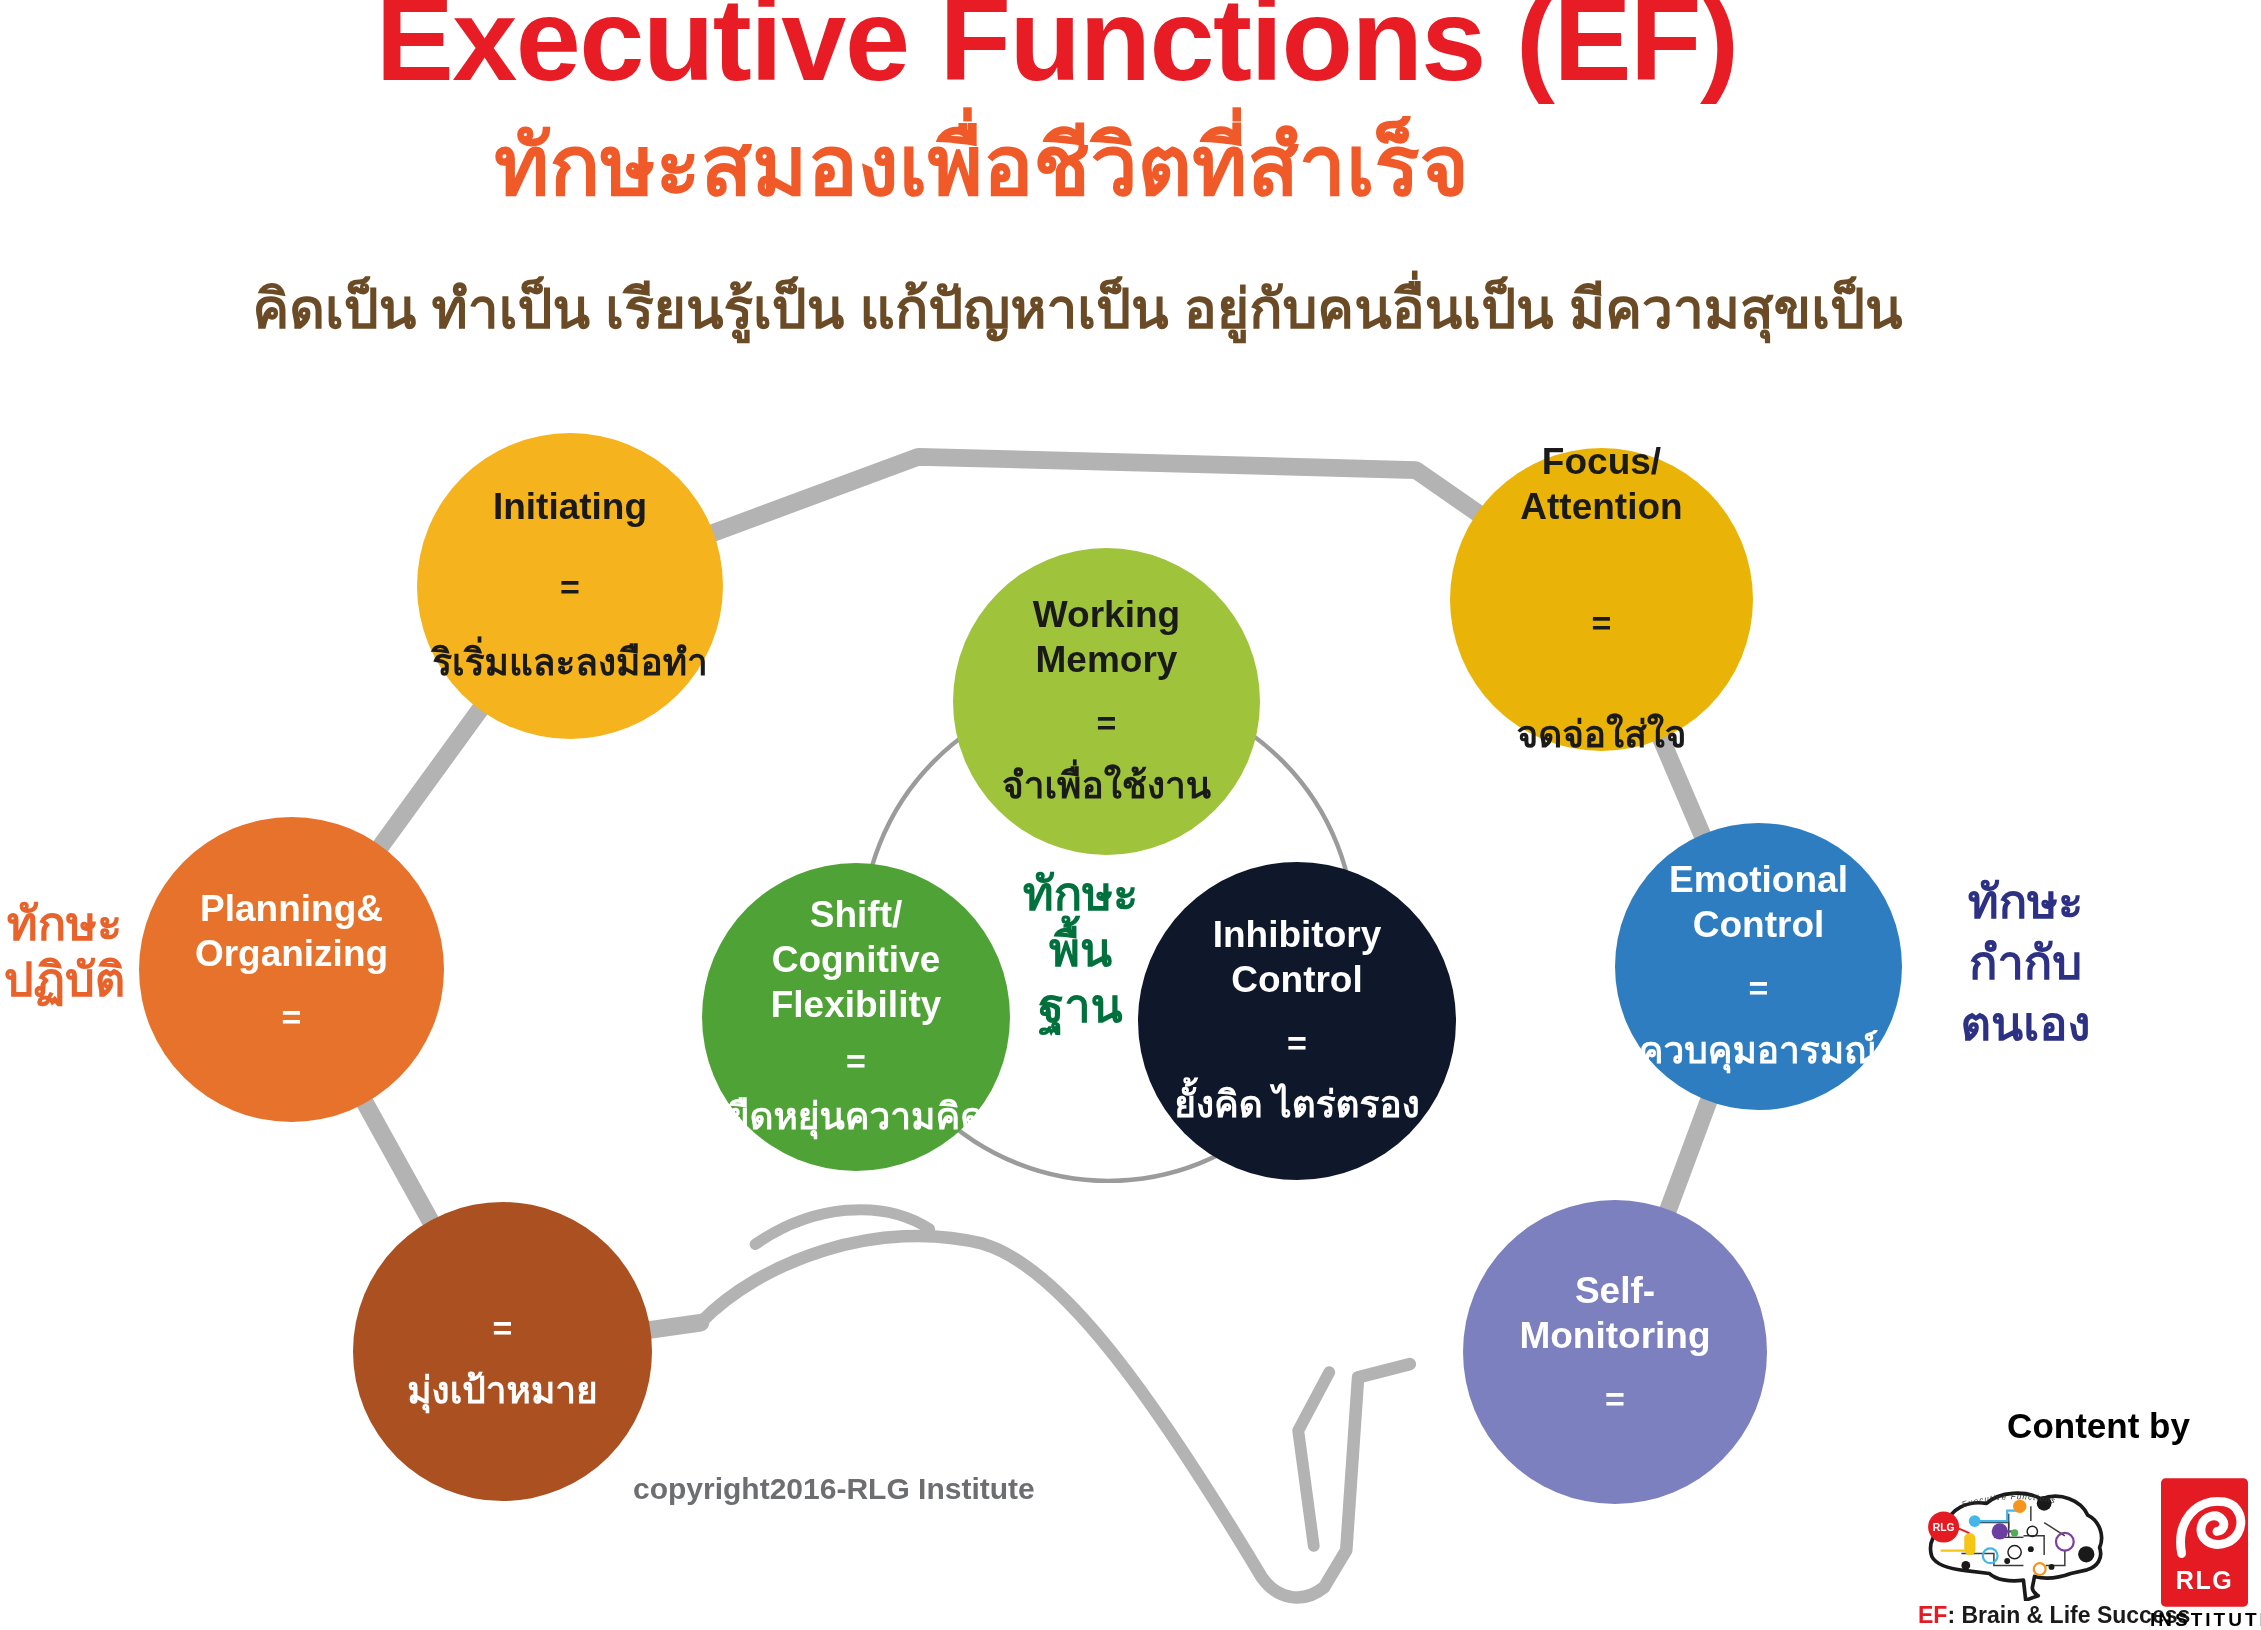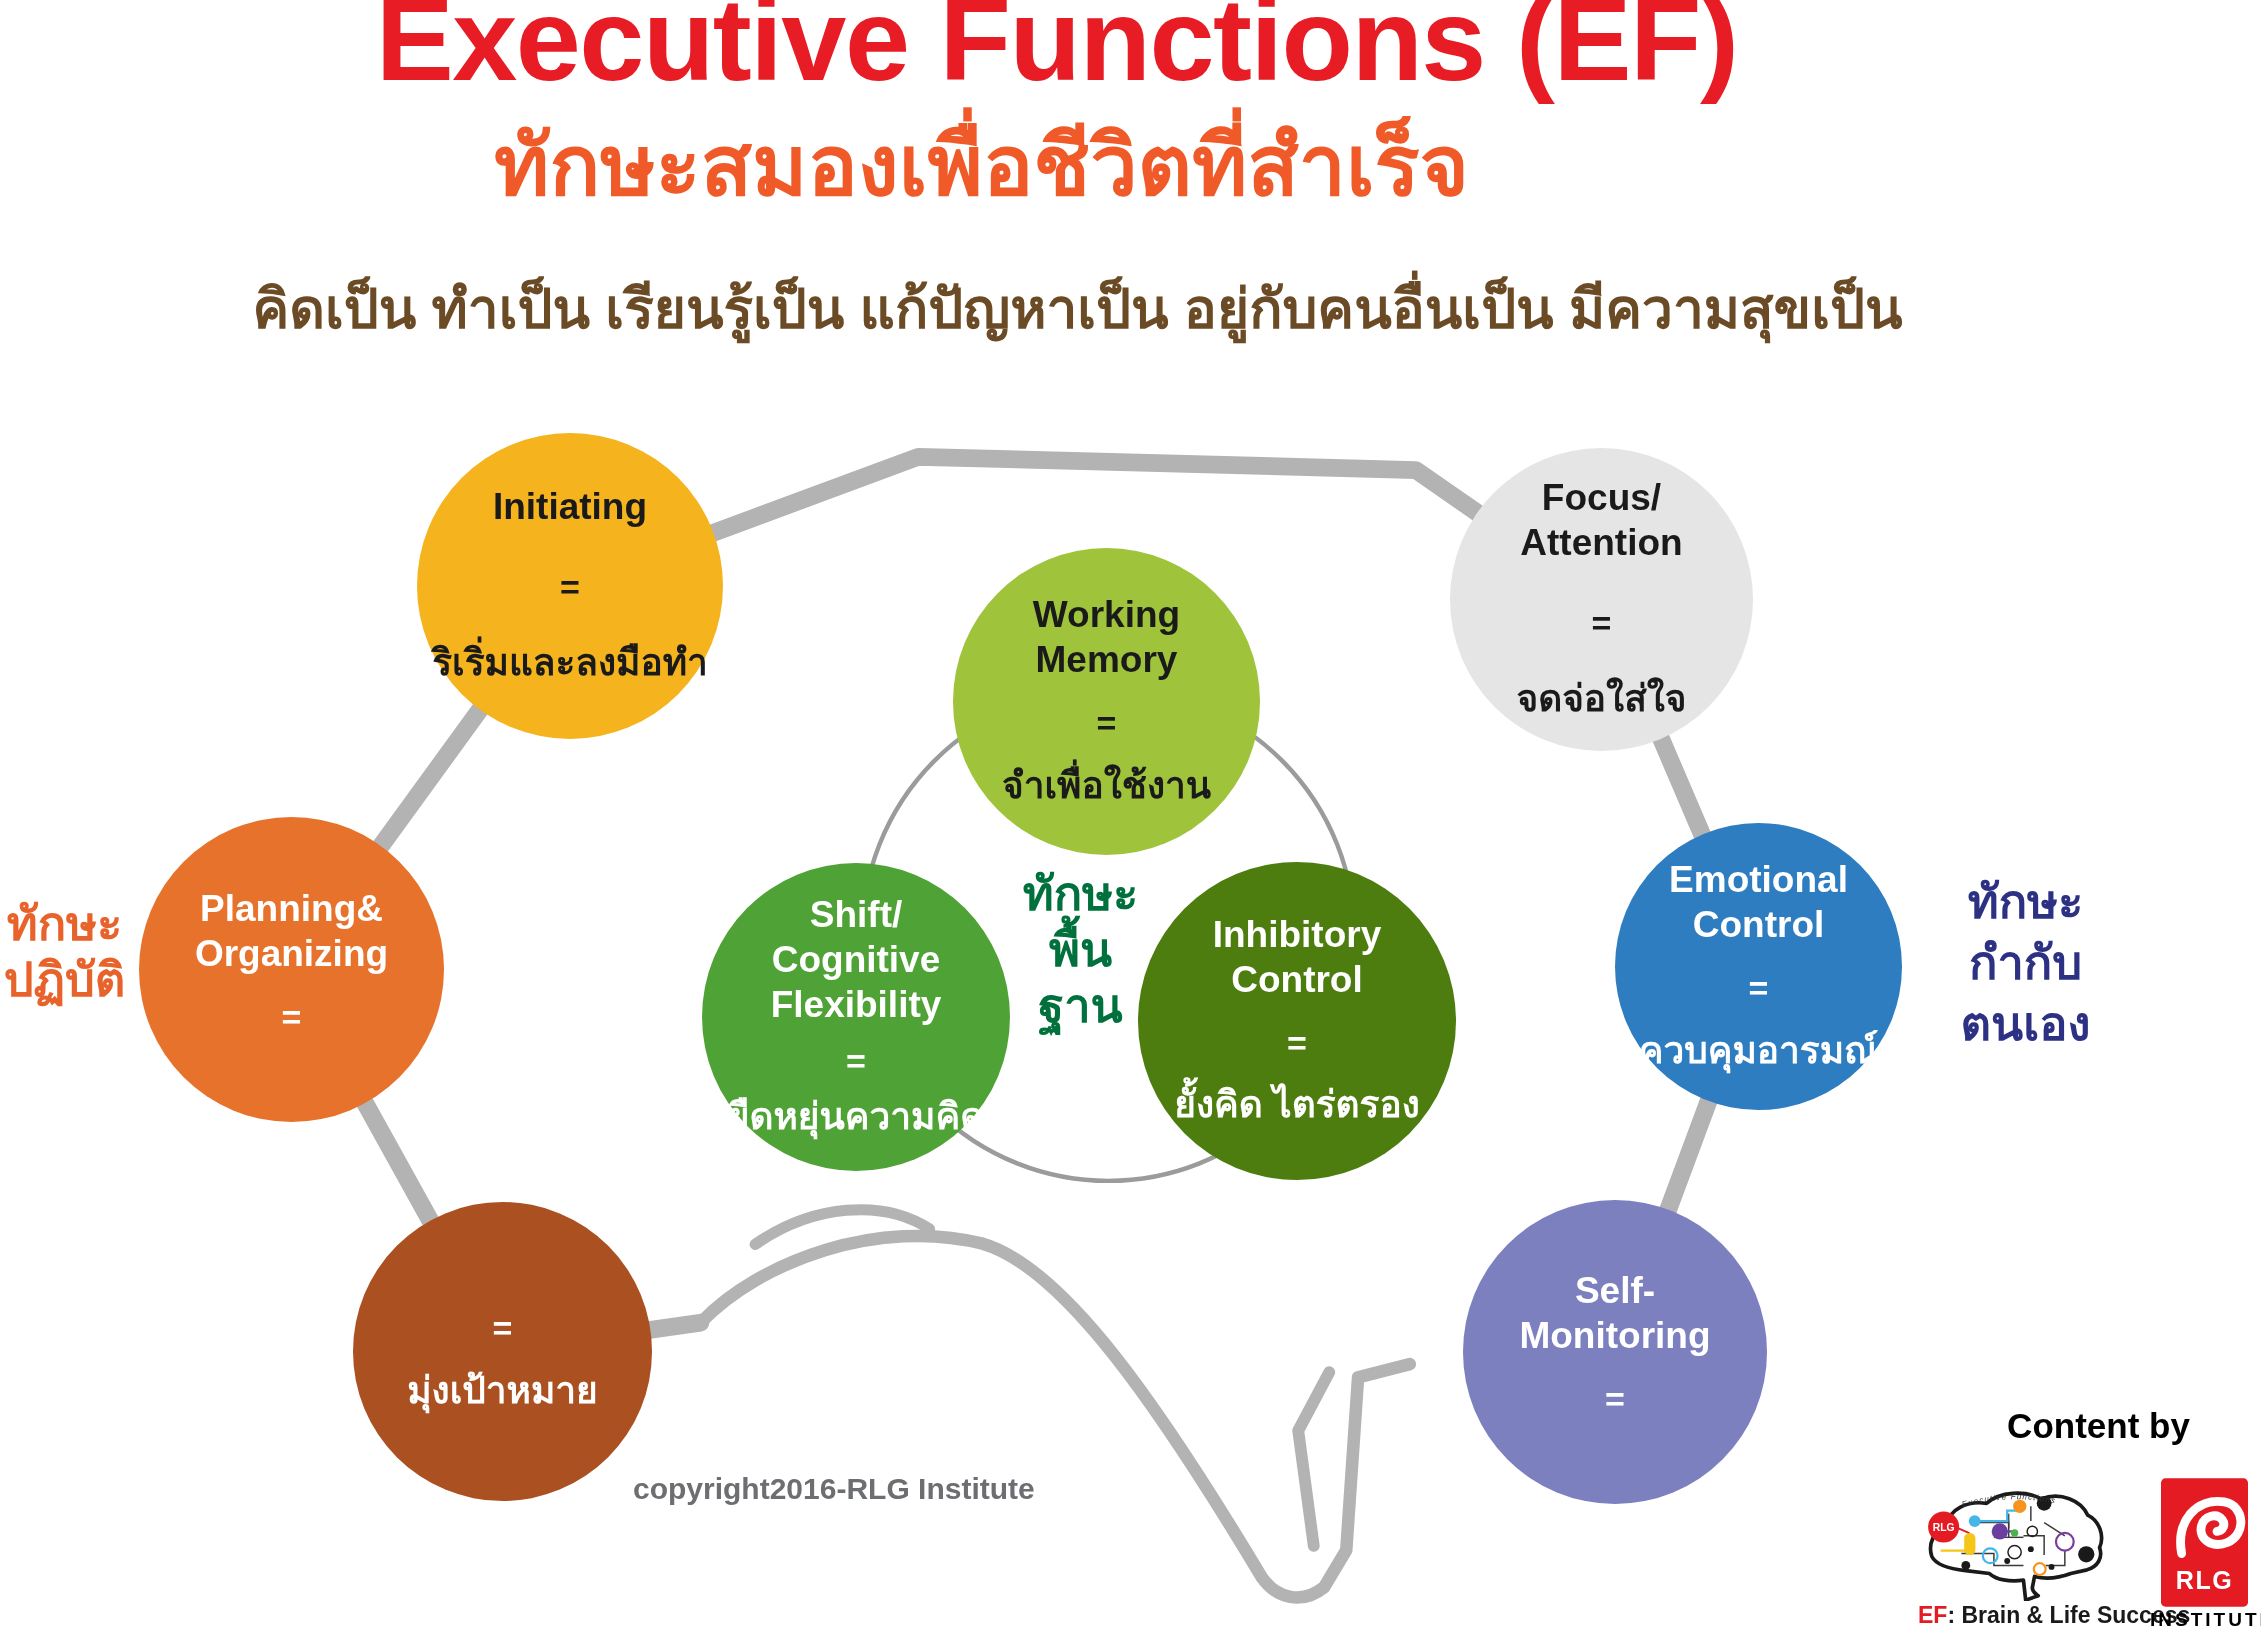--- a/index.html
+++ b/index.html
@@ -76,21 +76,21 @@
 
   <div class="circle c-working-memory" style="background-color: rgb(159, 196, 60); color: rgb(26, 26, 26);">
     <div class="c-name">
       <span style="display:block">Working</span>
       <span style="display:block">Memory</span>
     </div>
     <div class="c-eq">=</div>
     <div class="c-thai"><span>จำเพื่อใช้งาน</span></div>
   </div>
 
-  <div class="circle c-focus-attention roomy" style="background-color: #e5e5e5; color: rgb(26, 26, 26);">
+  <div class="circle c-focus-attention roomy" style="background-color: #eab308; color: rgb(26, 26, 26); gap: 36px;">
     <div class="c-name">
       <span style="display:block">Focus/</span>
       <span style="display:block">Attention</span>
     </div>
     <div class="c-eq">=</div>
     <div class="c-thai"><span>จดจ่อใส่ใจ</span></div>
   </div>
 
   <div class="circle c-planning" style="background-color: rgb(231, 114, 43); color: rgb(255, 255, 255);">
     <div class="c-name">
@@ -103,21 +103,21 @@
   <div class="circle c-shift" style="background-color: rgb(79, 163, 54); color: rgb(255, 255, 255);">
     <div class="c-name">
       <span style="display:block">Shift/</span>
       <span style="display:block">Cognitive</span>
       <span style="display:block">Flexibility</span>
     </div>
     <div class="c-eq" style="margin:15px 0 10.3px">=</div>
     <div class="c-thai"><span>ยืดหยุ่นความคิด</span></div>
   </div>
 
-  <div class="circle c-inhibitory" style="background-color: #4d7c0f; color: rgb(255, 255, 255);">
+  <div class="circle c-inhibitory" style="background-color: #0f172a; color: rgb(255, 255, 255);">
     <div class="c-name">
       <span style="display:block">Inhibitory</span>
       <span style="display:block">Control</span>
     </div>
     <div class="c-eq">=</div>
     <div class="c-thai"><span>ยั้งคิด ไตร่ตรอง</span></div>
   </div>
 
   <div class="circle c-emotional" style="background-color: rgb(46, 125, 193); color: rgb(255, 255, 255);">
     <div class="c-name">

